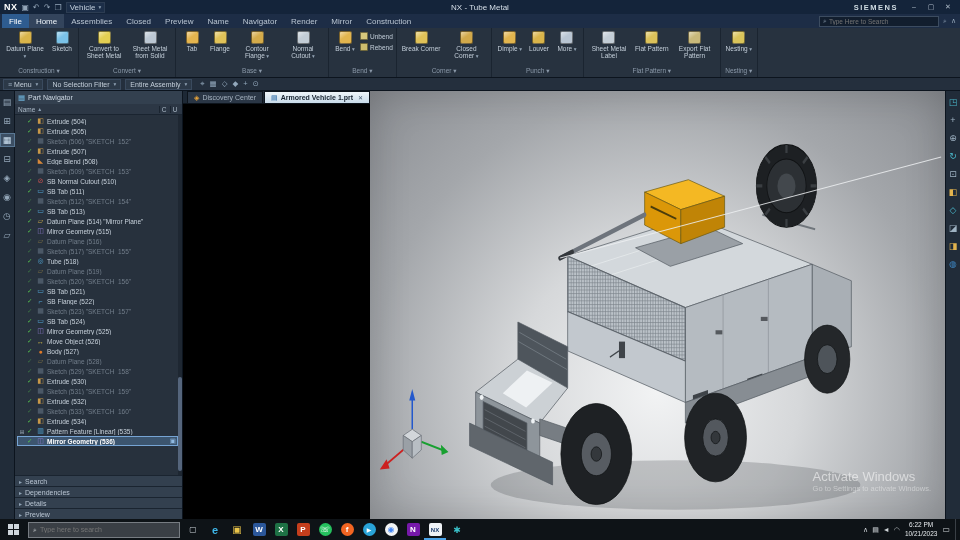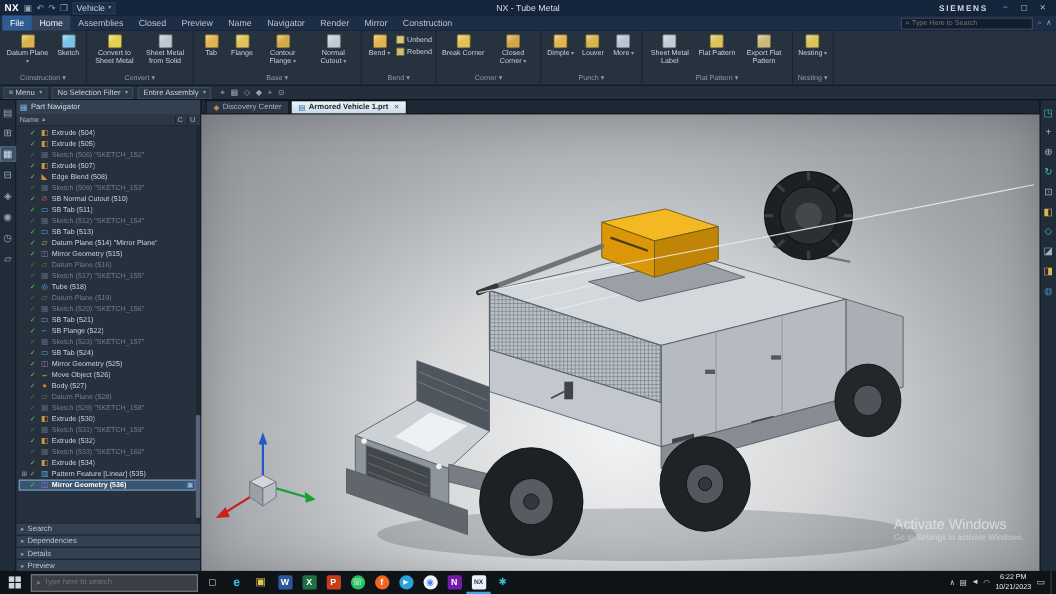--- a/index.html
+++ b/index.html
@@ -83,21 +83,21 @@
 .tlbl{overflow:hidden;text-overflow:clip}
 .tlbl.b{font-weight:bold}
 .tend{margin-left:auto;font-size:6.5px;color:#8fb8e0}
 .pn-secs{flex:0 0 auto}
 .pnsec{height:11px;display:flex;align-items:center;gap:3px;background:var(--panel-head);border-top:1px solid #1a2430;padding:0 4px;font-size:7px;color:#b8c4d2;cursor:default}
 .pnarr{font-size:6px;color:#8ea0b2}
 .pn-scroll{position:absolute;top:24px;bottom:44px;right:0;width:4px;background:#1e2732}
 .pn-scroll .thumb{position:absolute;bottom:4px;height:26%;width:100%;background:#55657c;border-radius:2px}
 
 
-.canvas-col{flex:1;display:flex;flex-direction:column;min-width:0}
+.canvas-col{flex:1;display:flex;flex-direction:row;min-width:0}
 .tabsbar{height:13px;background:#1d2835;display:flex;align-items:flex-end;gap:1px;padding-left:4px;border-bottom:1px solid #0d141c;flex:0 0 auto}
 .dtab{display:flex;align-items:center;gap:3px;padding:0 6px;height:12px;color:#a7b4c2;background:#2a3645;border:1px solid #0d141c;border-bottom:0;font-size:7px;cursor:default}
 .dtab.active{background:linear-gradient(#eef4f8,#c9dcea);color:#17222e;font-weight:bold}
 .dtic{font-size:7px}
 .dtclose{font-size:6px;color:#44576b;margin-left:2px}
 .canvas{flex:1;position:relative;background:radial-gradient(ellipse at 50% 70%, #f2f3f4 0%, #d6d8da 35%, #a4a7ab 70%, #8a8d92 100%);box-shadow:inset 0 0 40px rgba(0,0,0,.18);overflow:hidden}
 .scene{position:absolute;inset:0;width:100%;height:100%}
 .watermark{position:absolute;right:14px;bottom:26px;text-align:left;pointer-events:none}
 .wm1{font-size:13px;color:rgba(248,248,248,.6)}
 .wm2{font-size:7.5px;color:rgba(248,248,248,.45)}

